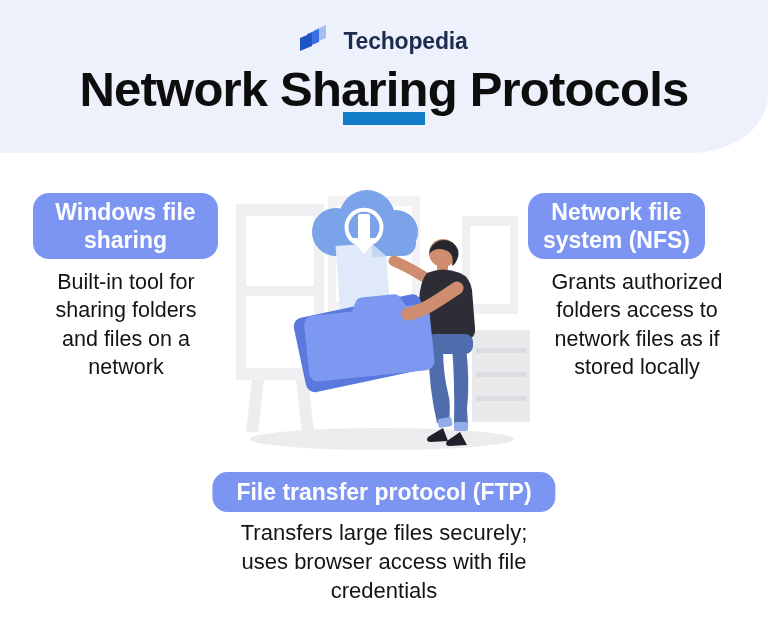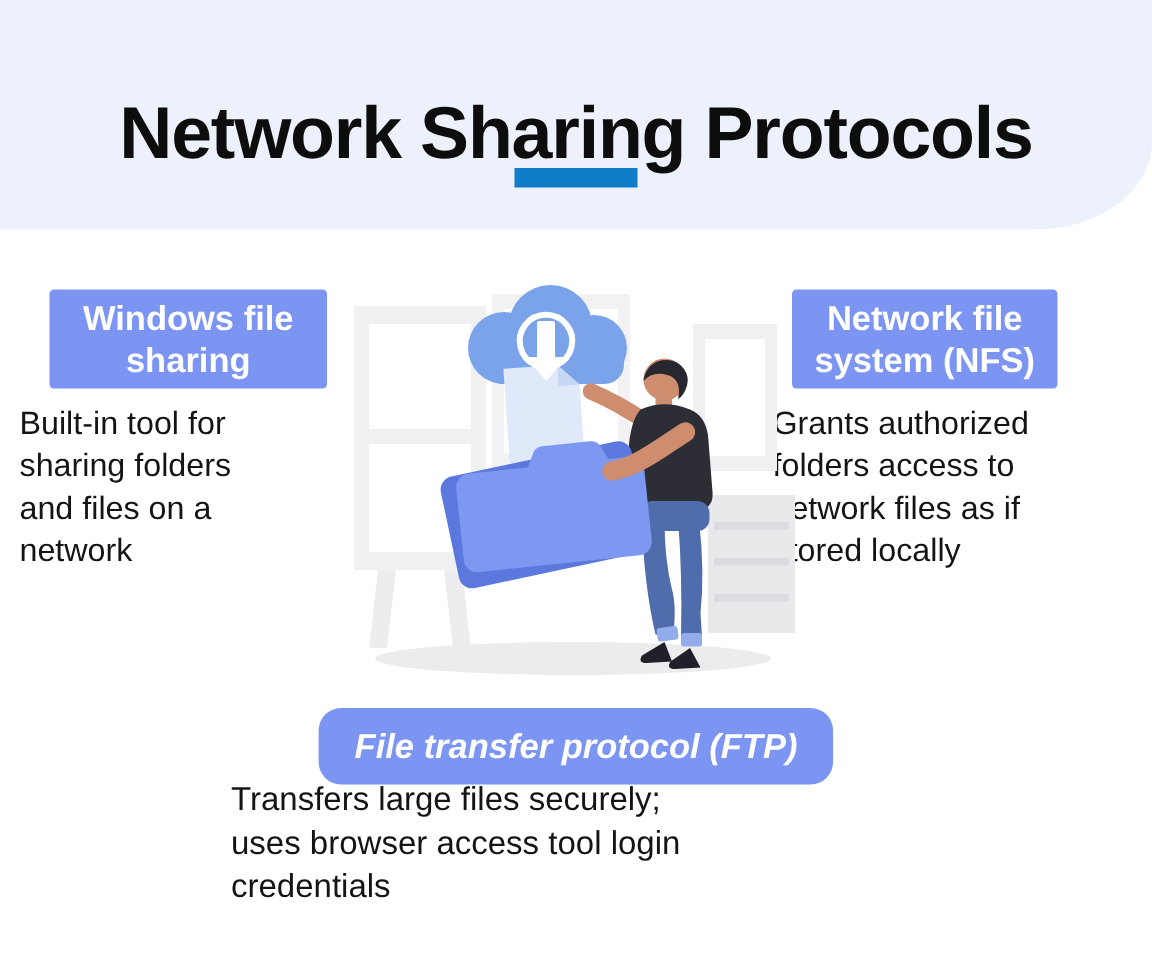--- a/index.html
+++ b/index.html
@@ -23,42 +23,50 @@
     color:#0d0d0d;letter-spacing:-0.8px;
   }
   .title-underline{
     position:absolute;left:343px;top:112px;width:82px;height:13px;
     background:#117cc7;
   }
   
   .pill{
     position:absolute;background:#7c95f2;color:#ffffff;font-weight:700;
     display:flex;align-items:center;justify-content:center;text-align:center;
-    border-radius:3px;white-space:pre-line;line-height:1.22;
+    border-radius:16px;white-space:pre-line;line-height:1.22;
   }
   .pill-windows{left:33px;top:193px;width:185px;height:66px;font-size:23px;}
   .pill-nfs{left:528px;top:193px;width:177px;height:66px;font-size:23px;}
-  .pill-ftp{left:50%;top:472px;transform:translateX(-50%);height:51px;
-    padding:0 24px;font-size:23px;border-radius:15px;font-style:italic;}
+  .pill-ftp{left:50%;top:472px;transform:translateX(-50%);height:40px;
+    padding:0 24px;font-size:23px;border-radius:15px;}
   .desc{
-    position:absolute;color:#141414;text-align:left;white-space:pre-line;
+    position:absolute;color:#141414;text-align:center;white-space:pre-line;
     font-size:21.5px;line-height:1.32;
   }
   .desc-windows{left:13px;top:268px;width:226px;}
   .desc-nfs{left:515px;top:268px;width:244px;}
   .desc-ftp{left:50%;top:518px;transform:translateX(-50%);width:460px;font-size:22px;}
   
   .illustration{position:absolute;left:224px;top:180px;}
 </style>
 </head>
 <body>
 
 <div class="canvas">
 
   <div class="header">
+    <div class="brand">
+      <svg width="34" height="32" viewBox="0 0 34 32">
+        <polygon points="14,5 26,0 26,13 14,18" fill="#a6bcf4"></polygon>
+        <polygon points="7,9 19,4 19,17 7,22" fill="#3d6fe0"></polygon>
+        <polygon points="0,13 12,8 12,21 0,26" fill="#1b56c4"></polygon>
+      </svg>
+      <span class="brand-name">Techopedia</span>
+    </div>
     <h1 class="page-title">Network Sharing Protocols</h1>
     <div class="title-underline"></div>
   </div>
 
   <div>
     <div class="pill pill-windows">Windows file
 sharing</div>
     <div class="desc desc-windows">Built-in tool for
 sharing folders
 and files on a
@@ -70,21 +78,21 @@
 system (NFS)</div>
     <div class="desc desc-nfs">Grants authorized
 folders access to
 network files as if
 stored locally</div>
   </div>
 
   <div>
     <div class="pill pill-ftp">File transfer protocol (FTP)</div>
     <div class="desc desc-ftp">Transfers large files securely;
-uses browser access tool login
+uses browser access with file
 credentials</div>
   </div>
 
   <svg class="illustration" width="312" height="290" viewBox="0 0 312 290">
 
     <g>
       <rect x="12" y="24" width="88" height="176" fill="#f0f0f2"></rect>
       <rect x="22" y="36" width="68" height="70" fill="#ffffff"></rect>
       <rect x="22" y="116" width="68" height="72" fill="#ffffff"></rect>
       <polygon points="28,200 40,200 34,252 22,252" fill="#ededf0"></polygon>

